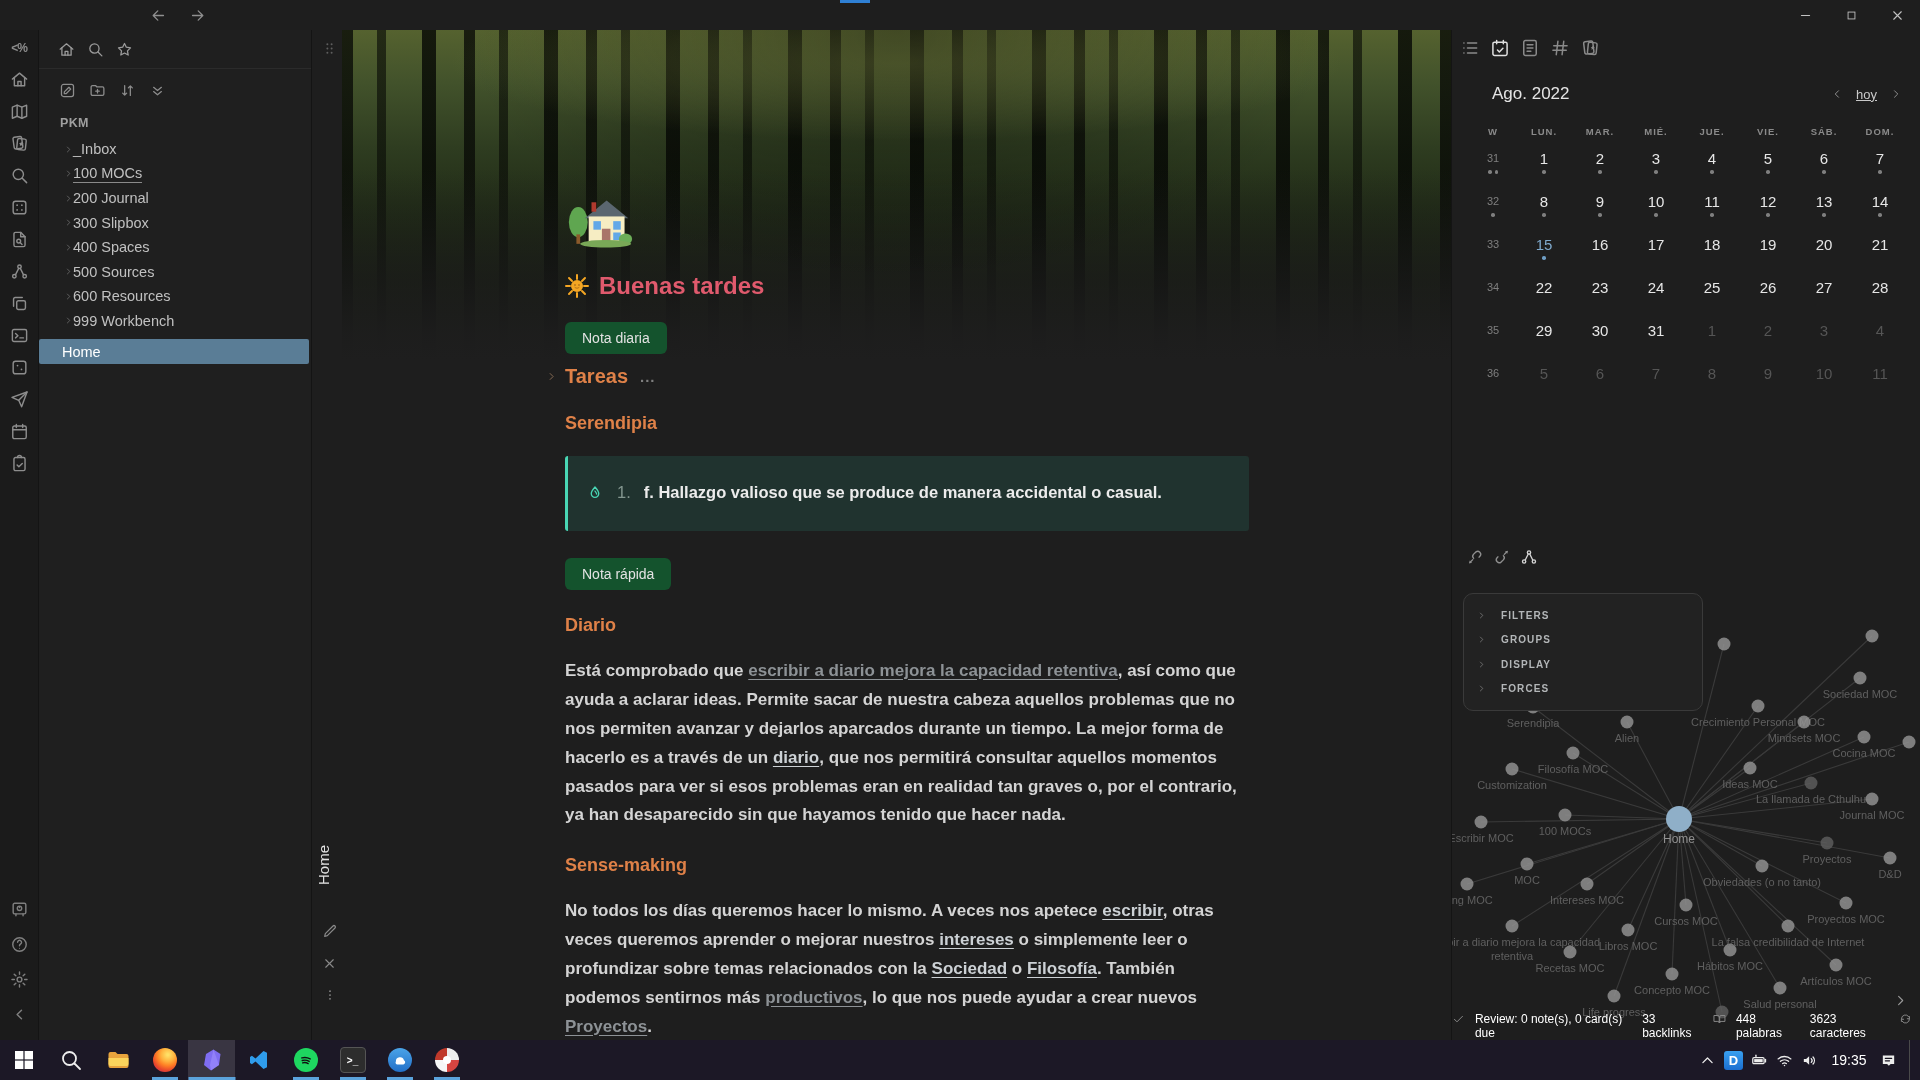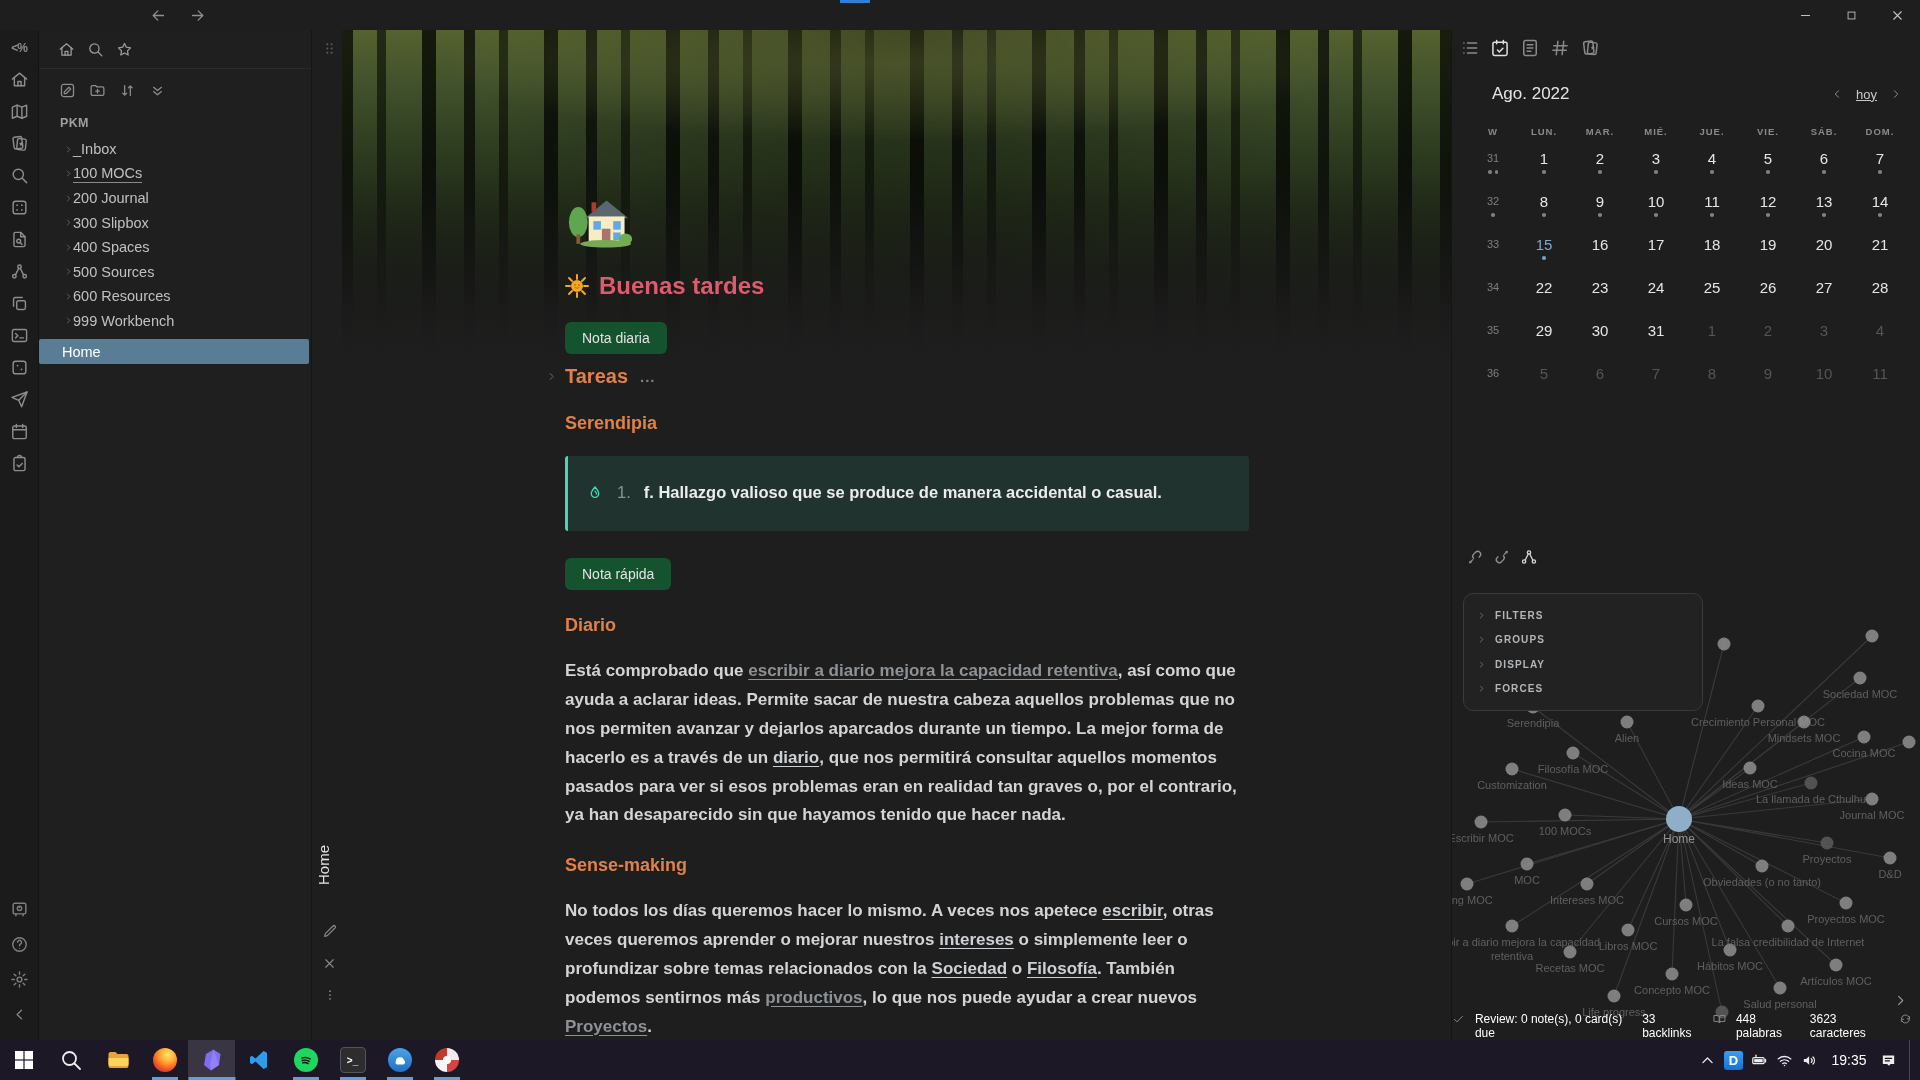--- a/index.html
+++ b/index.html
@@ -104,21 +104,21 @@
   .cal-cell.sel .num{color:#7fa9cc;}
   .dots{display:flex;gap:3px;height:6px;margin-top:2px;}
   .dots i{width:3.5px;height:3.5px;border-radius:50%;background:#7f7f7f;display:block;}
   .cal-cell.sel .dots i{background:#6f9ec4;}
 
   .graph-tools{position:absolute;top:518px;left:14px;display:flex;gap:9px;z-index:2;}
   .graph-tools .icn{width:18px;height:18px;color:#8f8f8f;}
   .graph-tools .active{color:#d6d6d6;}
   .graph-panel{position:absolute;top:563px;left:11px;width:238px;background:#222;
     border:1px solid #3a3a3a;border-radius:10px;padding:9px 0;z-index:3;}
-  .gp-row{display:flex;align-items:center;gap:9px;height:24.5px;padding-left:13px;}
+  .gp-row{display:flex;align-items:center;gap:15px;height:24.5px;padding-left:13px;}
   .gp-row .icn{width:9px;height:9px;color:#8a8a8a;}
   .gp-lbl{font-size:10px;font-weight:700;letter-spacing:1.1px;color:#b3b6b8;}
 
   .expand-chevron{position:absolute;right:12px;bottom:32px;width:15px;height:15px;color:#9a9a9a;z-index:4;}
   .statusbar{position:absolute;right:8px;bottom:0;height:28px;display:flex;align-items:flex-start;gap:10px;
     font-size:12px;color:#ffffff;z-index:4;}
   .statusbar .icn{width:14px;height:14px;color:#8a8a8a;}
   .sb-check{color:#777;}
 
   

